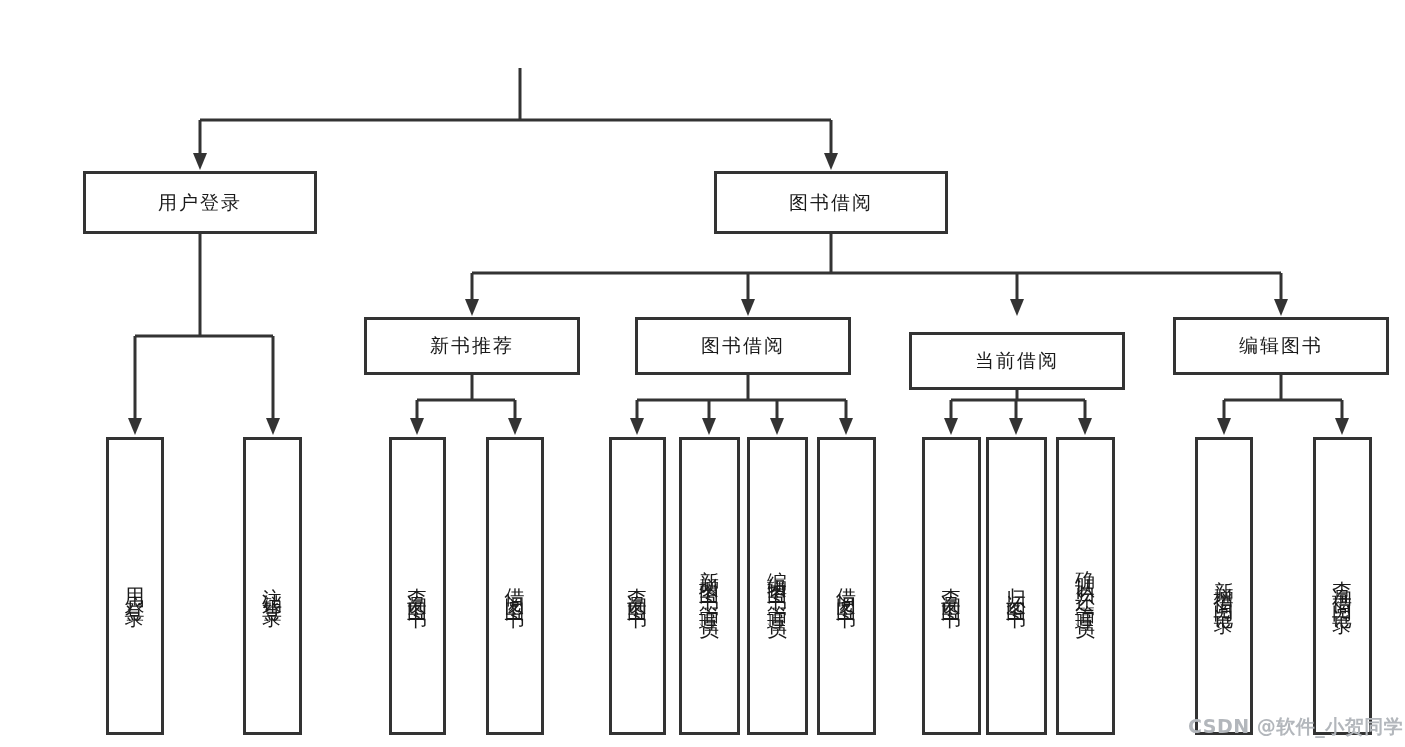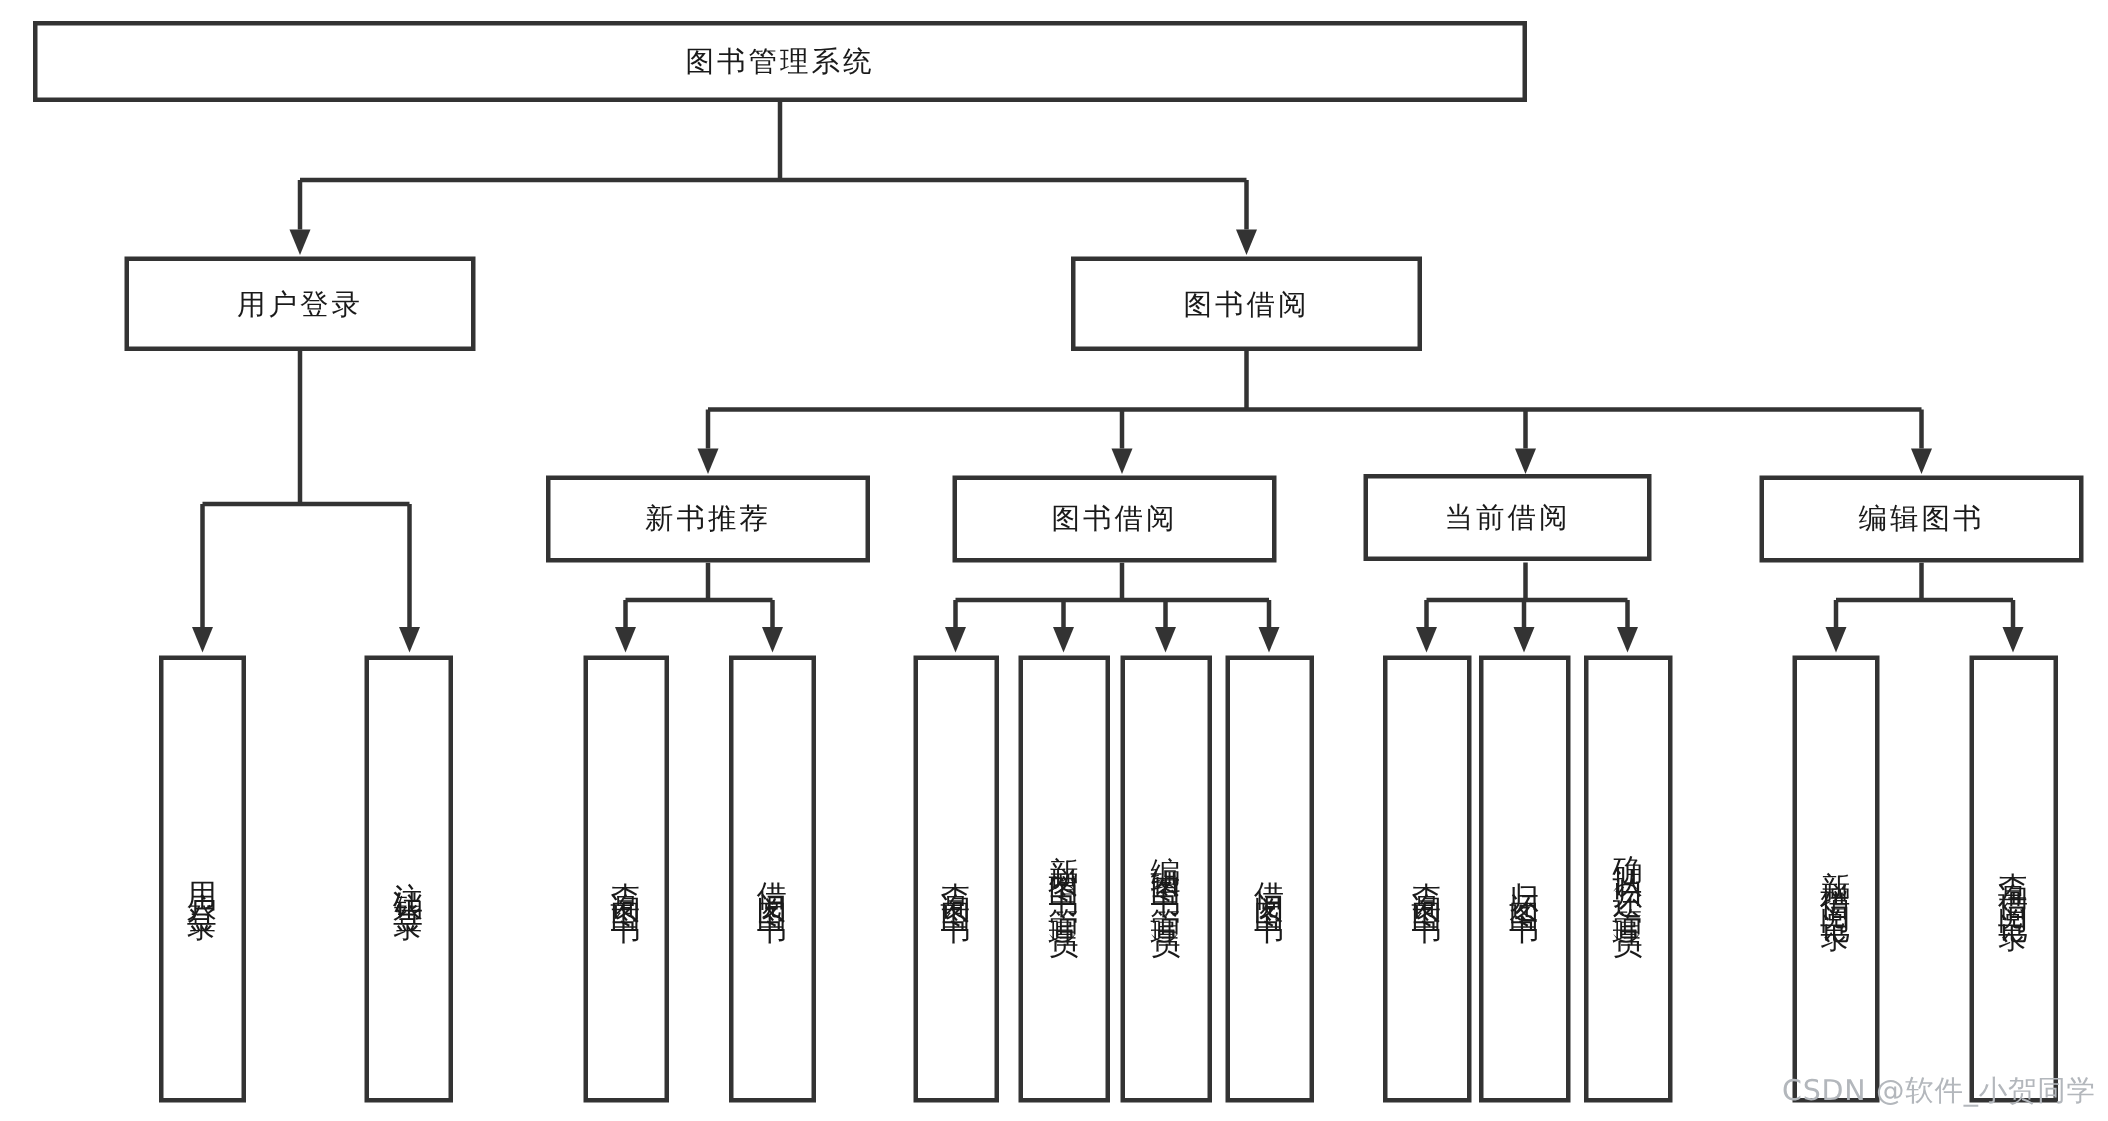--- a/index.html
+++ b/index.html
@@ -13,21 +13,21 @@
     border:3px solid #333333;background:#ffffff;
     display:flex;align-items:center;justify-content:center;
   }
   .box.h span{font-size:19px;letter-spacing:2px;white-space:nowrap;}
   .box.v .vtext{
     writing-mode:vertical-rl;text-orientation:mixed;
     font-size:20px;letter-spacing:7px;line-height:1;white-space:nowrap;
   }
   #watermark{
     position:absolute;left:1188px;top:714px;z-index:5;
-    font-size:19px;color:#b3b7bc;letter-spacing:0.5px;white-space:nowrap;
+    font-size:19px;color:#b3b7bc;letter-spacing:0.5px;white-space:nowrap;font-weight:bold;
   }
 </style>
 </head>
 <body>
 
 <div id="stage">
 
   <svg id="wires" width="1405" height="747" viewBox="0 0 1405 747">
     <g stroke="#333333" stroke-width="3" fill="none">
 
@@ -87,38 +87,35 @@
       <polygon points="770,418 784,418 777,435"></polygon>
       <polygon points="839,418 853,418 846,435"></polygon>
       <polygon points="944,418 958,418 951,435"></polygon>
       <polygon points="1009,418 1023,418 1016,435"></polygon>
       <polygon points="1078,418 1092,418 1085,435"></polygon>
       <polygon points="1217,418 1231,418 1224,435"></polygon>
       <polygon points="1335,418 1349,418 1342,435"></polygon>
     </g>
   </svg>
 
-  <div class="box h" style="left:22px;top:14px;width:996px;height:54px">
-    <span>图书管理系统</span>
-  </div>
 
   <div class="box h" style="left:83px;top:171px;width:234px;height:63px">
     <span>用户登录</span>
   </div>
   <div class="box h" style="left:714px;top:171px;width:234px;height:63px">
     <span>图书借阅</span>
   </div>
 
   <div class="box h" style="left:364px;top:317px;width:216px;height:58px">
     <span>新书推荐</span>
   </div>
   <div class="box h" style="left:635px;top:317px;width:216px;height:58px">
     <span>图书借阅</span>
   </div>
-  <div class="box h" style="left:909px;top:316px;width:192px;height:58px">
+  <div class="box h" style="left:909px;top:332px;width:216px;height:58px">
     <span>当前借阅</span>
   </div>
   <div class="box h" style="left:1173px;top:317px;width:216px;height:58px">
     <span>编辑图书</span>
   </div>
 
   <div class="box v" style="left:106px;top:437px;width:58px;height:298px">
     <span class="vtext">用户登录</span>
   </div>
   <div class="box v" style="left:243px;top:437px;width:59px;height:298px">

